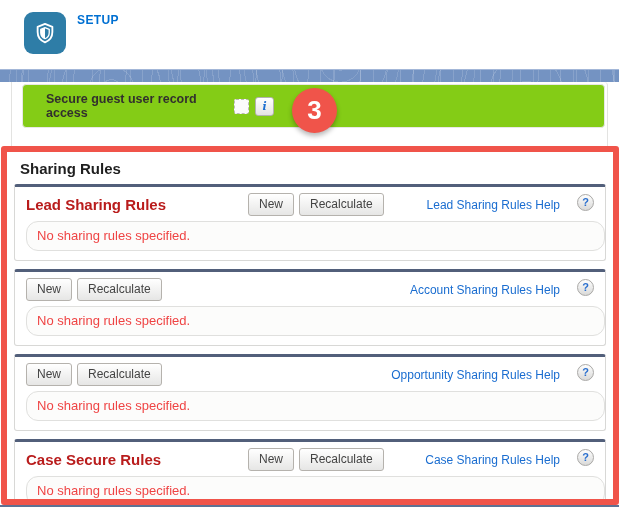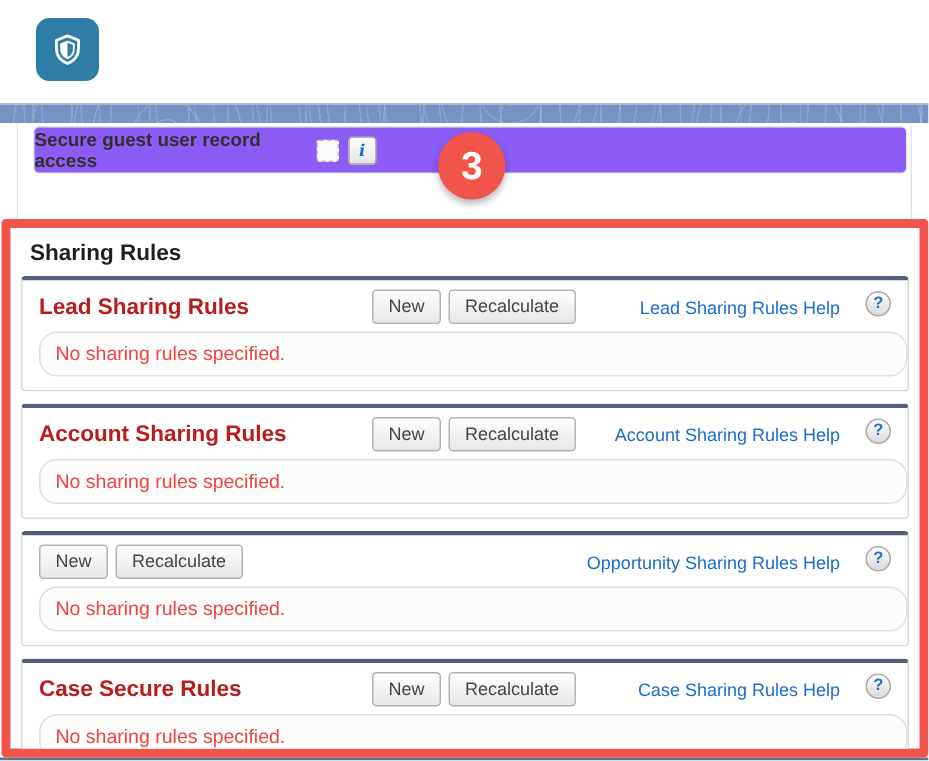--- a/index.html
+++ b/index.html
@@ -23,23 +23,23 @@
       repeating-radial-gradient(circle at 55% -70%, transparent 0 8px, rgba(255,255,255,.15) 8px 9px, transparent 9px 20px, rgba(255,255,255,.13) 20px 21px, transparent 21px 38px),
       repeating-radial-gradient(circle at 85% 180%, transparent 0 10px, rgba(255,255,255,.15) 10px 11px, transparent 11px 26px);
   }
   
   .content-panel{
     margin:0 11px;height:64px;background:#fff;position:relative;
     border-left:1px solid #e3e3e1;border-right:1px solid #e3e3e1;
     border-radius:0 4px 0 0;box-sizing:border-box;
   }
   .sg-box{
-    position:absolute;left:10px;top:2px;width:583px;height:32px;box-sizing:border-box;
-    background:#8b5cf6;border:1px solid #e8e8e6;border-radius:4px;
-    display:flex;align-items:center;
+    position:absolute;left:10px;top:2px;width:583px;height:44px;box-sizing:border-box;
+    background:#84cc16;border:1px solid #e8e8e6;border-radius:4px;
+    display:flex;align-items:center;padding-left:23px;
   }
   .sg-label{font-size:12.5px;font-weight:bold;color:#32302e;width:188px;}
   .sg-checkbox{width:13px;height:13px;border:1px dashed #bcbab7;background:#fbfbfa;border-radius:2px;flex:none;}
   .info-btn{
     width:17px;height:17px;margin-left:6px;border:1px solid #b3b2b0;border-radius:3px;
     background:linear-gradient(#ffffff,#e4e4e3);display:flex;align-items:center;justify-content:center;flex:none;
   }
   .info-glyph{font-family:"DejaVu Serif", serif;font-style:italic;font-weight:bold;font-size:11px;color:#1a6dd0;line-height:1;}
   
   .annotation-badge{
@@ -86,20 +86,21 @@
 
 <div class="app-header">
   <div class="icon-box">
     <svg width="26" height="26" viewBox="0 0 24 24">
       <path d="M12 3.6l6.8 2.7v4.8c0 4.7-2.8 8-6.8 9.5-4-1.5-6.8-4.8-6.8-9.5V6.3L12 3.6z" fill="none" stroke="#ffffff" stroke-width="1.7" stroke-linejoin="round"></path>
       <path d="M12 7.1l3.9 1.6v3c0 2.7-1.6 4.7-3.9 5.6-2.3-.9-3.9-2.9-3.9-5.6v-3L12 7.1z" fill="none" stroke="#ffffff" stroke-width="1.2" stroke-linejoin="round"></path>
       <path d="M12 7.1v10.2c-2.3-.9-3.9-2.9-3.9-5.6v-3L12 7.1z" fill="#ffffff"></path>
     </svg>
   </div>
   <div class="head-text">
+    <div class="eyebrow">SETUP</div>
   </div>
 </div>
 
 <div class="band"></div>
 
 <div class="content-panel">
   <div class="sg-box">
     <div class="sg-label">Secure guest user record access</div>
     <span class="sg-checkbox"></span>
     <span class="info-btn">
@@ -124,21 +125,20 @@
       <div class="help-wrap">
         <a class="help-link" href="#">Lead Sharing Rules Help</a>
         <span class="help-icon">?</span>
       </div>
     </div>
     <div class="empty-box">No sharing rules specified.</div>
   </div>
 
   <div class="section">
     <div class="sec-head">
-      <div class="sec-title">Account Sharing Rules</div>
       <div class="btn-group">
         <button class="sf-btn">New</button>
         <button class="sf-btn">Recalculate</button>
       </div>
       <div class="help-wrap">
         <a class="help-link" href="#">Account Sharing Rules Help</a>
         <span class="help-icon">?</span>
       </div>
     </div>
     <div class="empty-box">No sharing rules specified.</div>

